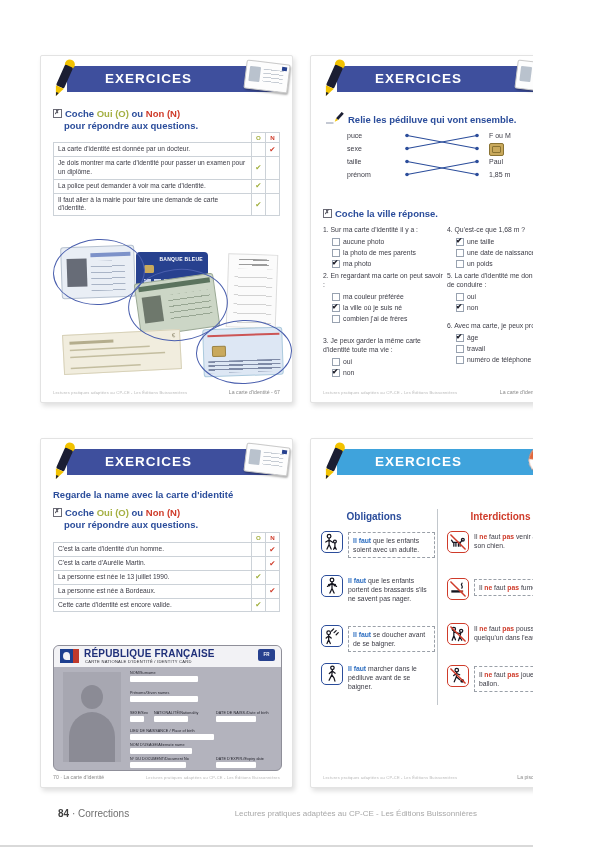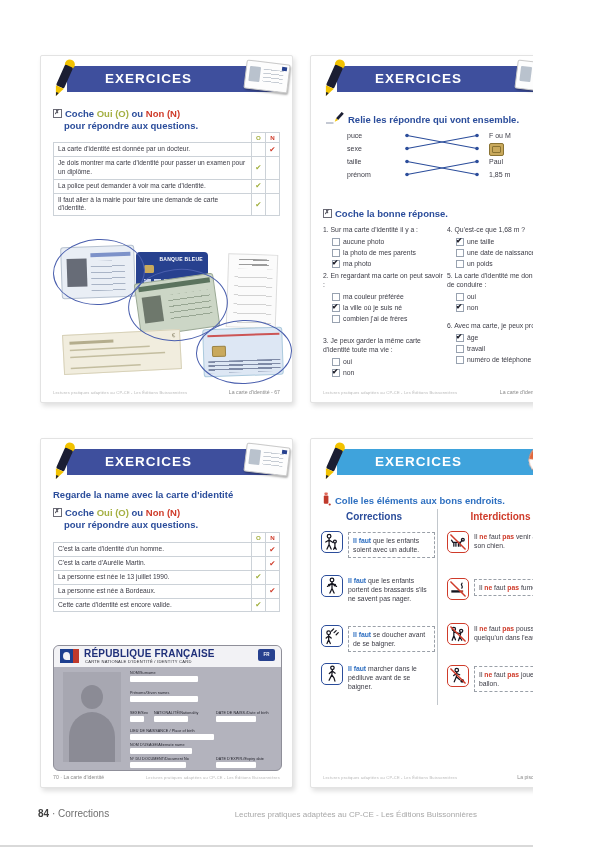--- a/index.html
+++ b/index.html
@@ -176,22 +176,22 @@
   .picto.pr{border:1.6px solid #cf3b2a}
   .picto svg{width:100%;height:100%}
   .itxt{font-size:6.8px;color:#3c3c46;line-height:1.35;margin-top:1px}
   .itxt.boxed{border:1px dashed #9aa0a8;padding:3px 4px;background:#fff}
   .itxt b.blue{color:#2f6fc1}
   .itxt b.red{color:#cf3b2a}
   .pic-stroke{stroke:#15151f;stroke-width:1.5;fill:none;stroke-linecap:round;stroke-linejoin:round}
   .slash{stroke:#cf3b2a;stroke-width:1.8;stroke-linecap:round}
 
   
-  .page-footer{position:absolute;left:38px;right:56px;top:808px;display:flex;justify-content:space-between;
-               align-items:flex-end}
+  .page-footer{position:absolute;left:58px;right:56px;top:808px;display:flex;justify-content:space-between;
+               align-items:center}
   .pf-left{font-size:10px;color:#6f6f6f}
   .pf-left b{color:#3f3f3f}
   .pf-right{font-size:8px;color:#a8a8a8}
   .bottom-edge{position:absolute;left:0;top:845px;width:601px;height:2px;background:#d9d9d9}
 </style>
 </head>
 <body>
 
 <svg width="0" height="0" style="position:absolute" aria-hidden="true">
   <defs>
@@ -347,21 +347,21 @@
         </div>
     </div>
 
     <div class="task-head" style="left:14px;top:56px">
       <svg class="icon-inline" width="19" height="13" viewBox="0 0 19 13">
         <path d="M1 11 h7.5" stroke="#8a93a8" stroke-width="1"></path>
         <g transform="rotate(42 13 6)">
           <rect x="11.7" y="-1" width="2.8" height="8.5" fill="#1b1e33"></rect>
           <polygon points="11.7,7.5 14.5,7.5 13.1,11" fill="#f2c200"></polygon>
         </g>
-      </svg><span>Relie les répondre qui vont ensemble.</span>
+      </svg><span>Relie les pédiluve qui vont ensemble.</span>
     </div>
 
     <div class="match">
       <svg class="match-lines" viewBox="0 0 252 58">
         <g stroke="#2b4d9b" stroke-width="1.2">
           <line x1="96" y1="7.5" x2="166" y2="20.5"></line>
           <line x1="96" y1="20.5" x2="166" y2="7.5"></line>
           <line x1="96" y1="33.5" x2="166" y2="46.5"></line>
           <line x1="96" y1="46.5" x2="166" y2="33.5"></line>
         </g>
@@ -380,21 +380,21 @@
       <span class="ml l1">sexe</span>
       <span class="ml l2">taille</span>
       <span class="ml l3">prénom</span>
       <span class="mr r0">F ou M</span>
       <div class="chip"></div>
       <span class="mr r2">Paul</span>
       <span class="mr r3">1,85 m</span>
     </div>
 
     <div class="task-head" style="left:12px;top:152px">
-      <span class="xbox"></span><span class="ch-blue">Coche la bonne réponse.</span>
+      <span class="xbox"></span><span class="ch-blue">Coche la ville réponse.</span>
     </div>
 
     <div class="q q1">
       <div class="q-text"><span>1.</span> <span>Sur ma carte d'identité il y a :</span></div>
       <div class="opt">
           <span class="obox">
             <i class="omark"></i>
           </span>
           <span class="olabel">aucune photo</span>
         </div>
@@ -636,30 +636,23 @@
         </g>
       </svg>
       <span class="band-title">EXERCICES</span>
       <svg class="buoy" viewBox="0 0 28 28">
         <circle cx="14" cy="14" r="9" fill="none" stroke="#e2673b" stroke-width="7"></circle>
         <circle cx="14" cy="14" r="9" fill="none" stroke="#ffffff" stroke-width="7" stroke-dasharray="7.07 7.07" stroke-dashoffset="3.5"></circle>
         <circle cx="14" cy="14" r="12.2" fill="none" stroke="#e8b9a4" stroke-width="0.6"></circle>
       </svg>
     </div>
 
-    <div class="colle-head">
-      <svg class="icon-inline" width="10" height="15" viewBox="0 0 10 15">
-        <rect x="2.8" y="4.5" width="4.6" height="8.2" rx="1" fill="#c0392b"></rect>
-        <rect x="3.4" y="1.4" width="3.4" height="2.5" rx="0.8" fill="#e16a5a"></rect>
-        <circle cx="8.7" cy="13.5" r="1.1" fill="#c0392b"></circle>
-      </svg><span>Colle les éléments aux bons endroits.</span>
-    </div>
 
     <div class="divider"></div>
-    <div class="col-title ob">Corrections</div>
+    <div class="col-title ob">Obligations</div>
     <div class="col-title in">Interdictions</div>
 
     <div class="item obl i-ob1">
       <span class="picto pb"><svg viewBox="0 0 24 24">
             <use href="#ic-adult-child"></use>
           </svg></span>
       <div class="itxt boxed"><b class="blue">Il faut</b><span> que les enfants soient avec un adulte.</span></div>
     </div>
     <div class="item obl i-ob2">
       <span class="picto pb"><svg viewBox="0 0 24 24">

